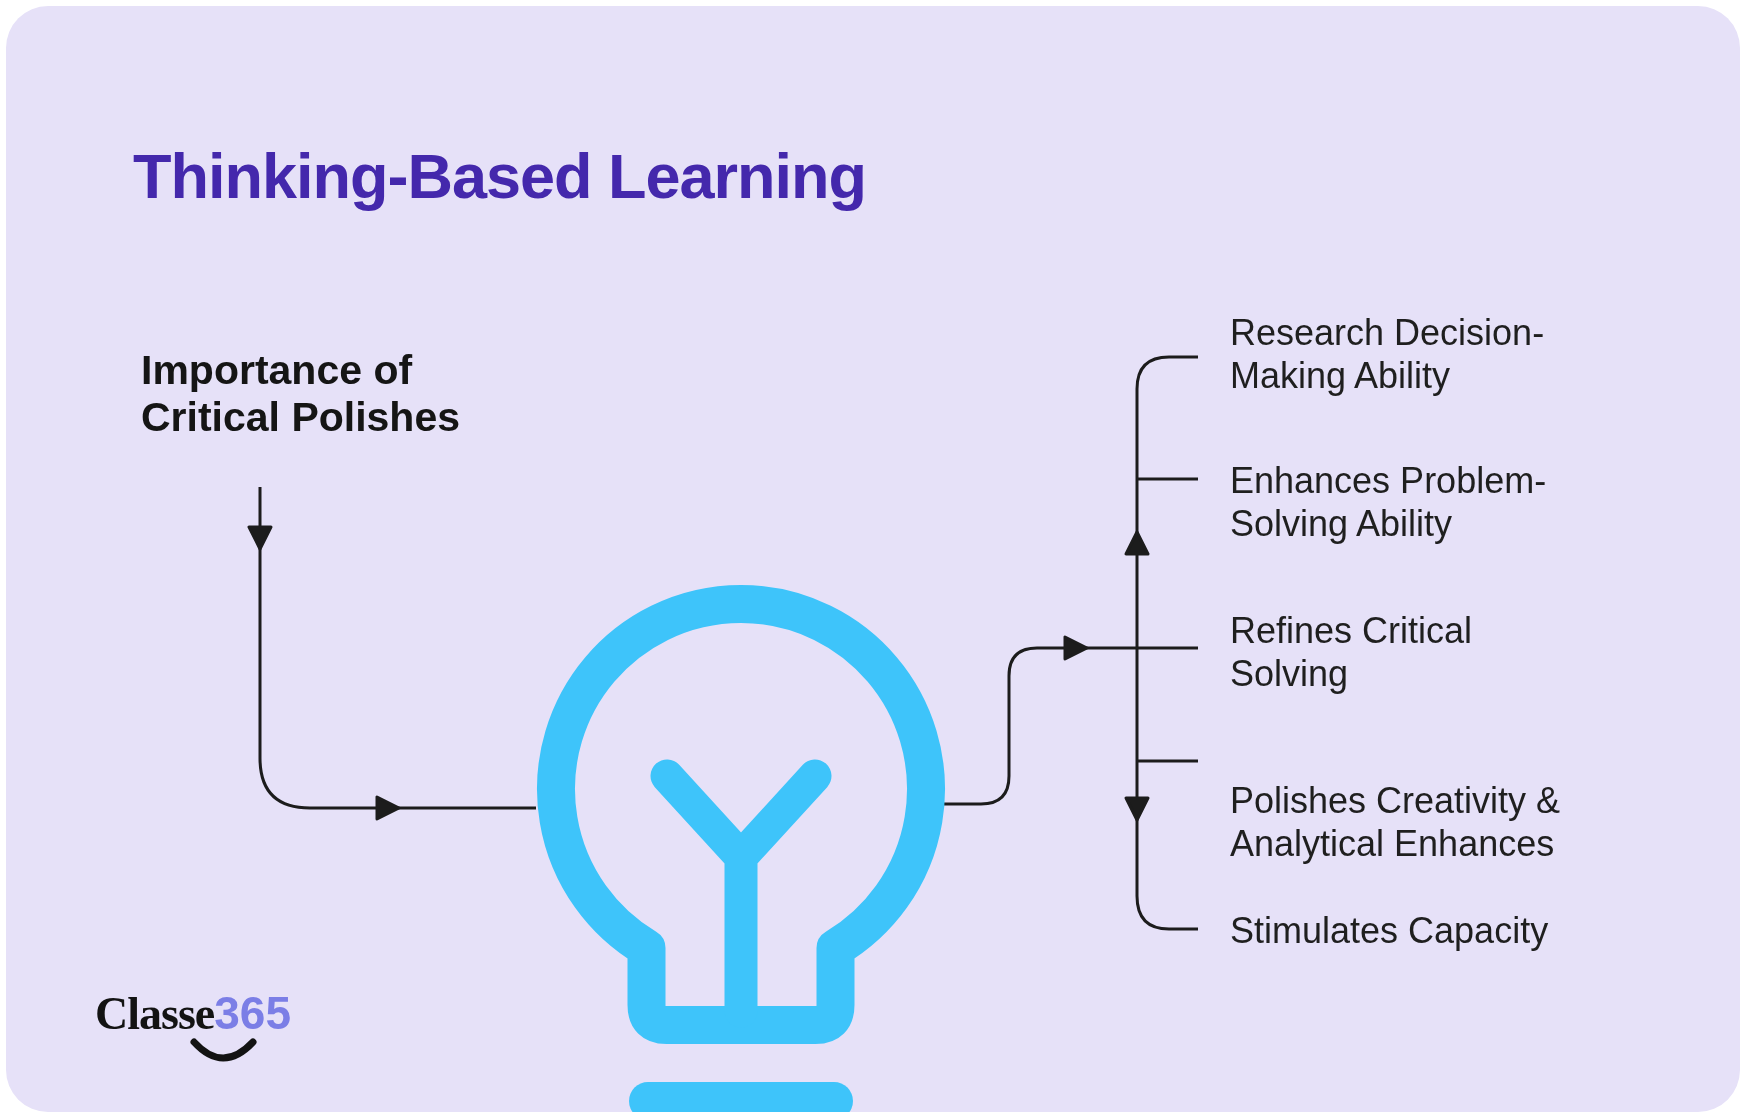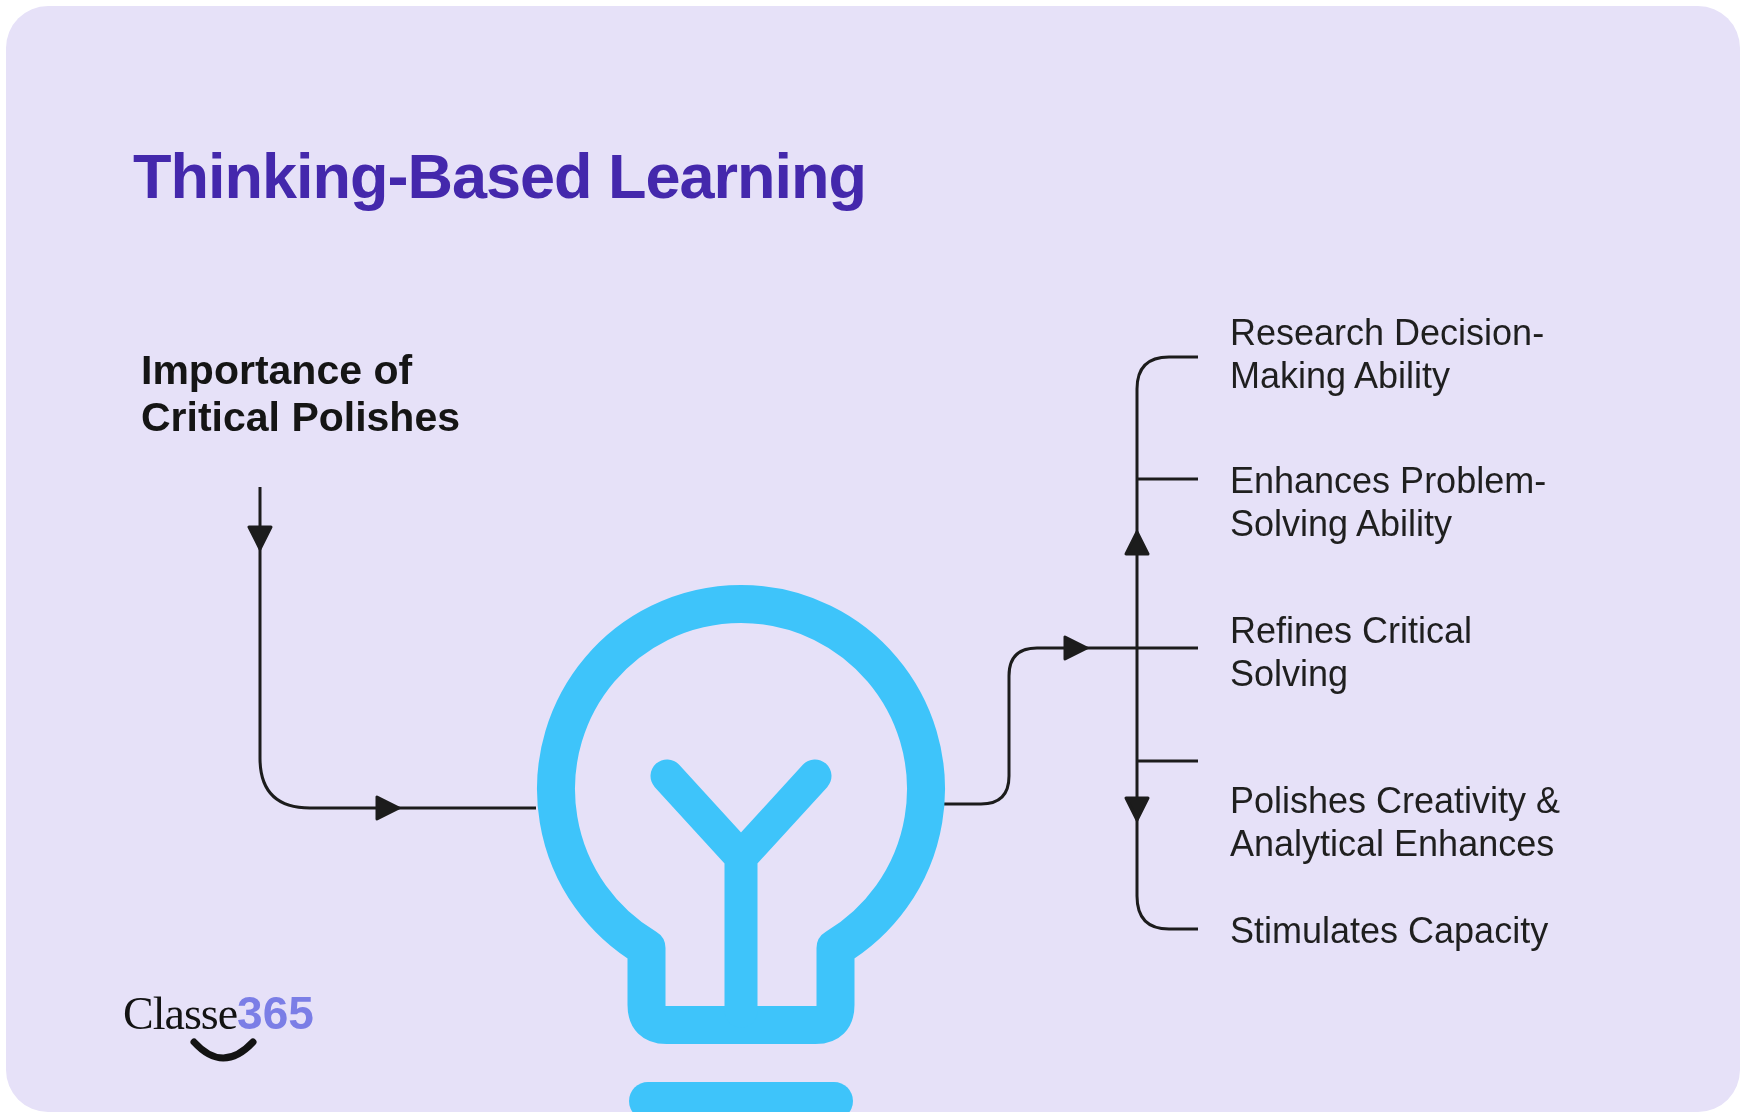--- a/index.html
+++ b/index.html
@@ -27,23 +27,22 @@
   .b1{top:305px;} .b2{top:453px;} .b3{top:603px;} .b4{top:733px;margin-top:40px;} .b5{top:903px;}
   .connector-layer, .bulb-layer{position:absolute;left:0;top:0;}
   .logo{
     position:absolute;left:89px;top:984px;width:220px;height:90px;
   }
   .logo-text{
     position:absolute;left:0;top:0;white-space:nowrap;
     font-size:46px;line-height:1;
   }
   .logo-classe{
-    font-family:"Liberation Serif", serif;font-weight:normal;color:#131313;
+    font-family:"Liberation Serif", serif;font-weight:bold;color:#131313;
     letter-spacing:-1px;
-    margin-left:28px;
   }
   .logo-365{
     font-family:"Liberation Sans", sans-serif;font-weight:bold;color:#7B7EE6;
     letter-spacing:0px;
   }
   .logo-smile{position:absolute;left:0;top:0;}
 </style>
 </head>
 <body>
 

